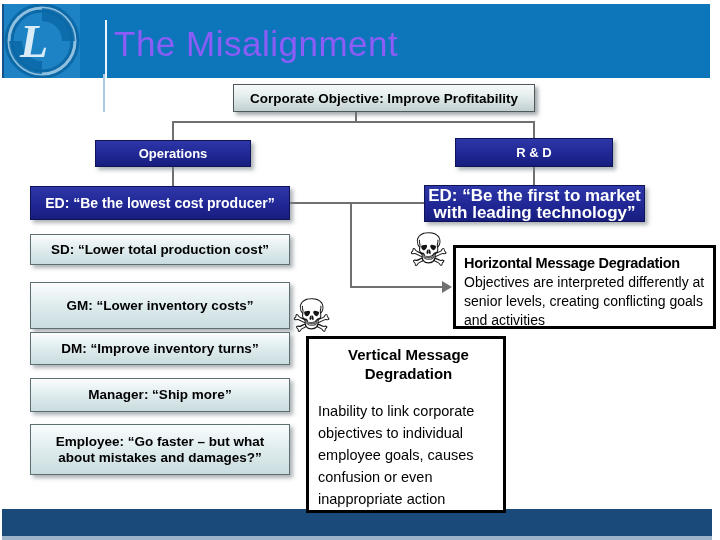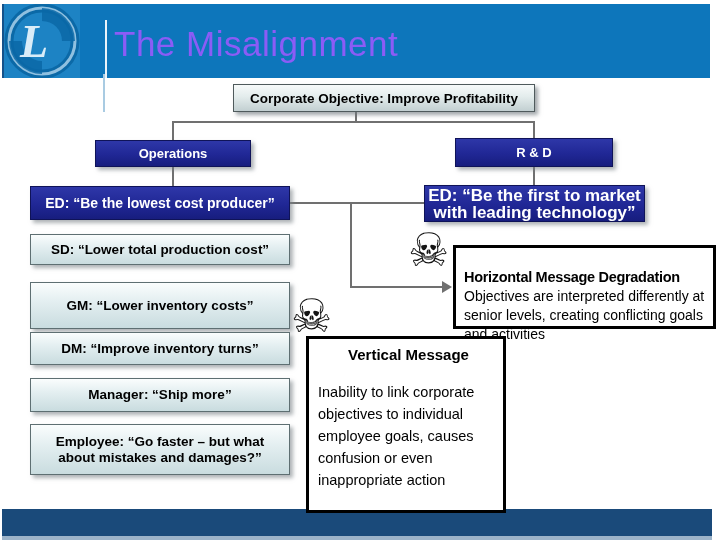--- a/index.html
+++ b/index.html
@@ -39,21 +39,21 @@
     border:1px solid #5e6f72;box-shadow:3px 3px 4px rgba(120,128,133,0.6);
     font-weight:bold;font-size:13.5px;color:#000;line-height:16px;padding:0 12px;}
   .sd-box{top:234px;height:31px;}
   .gm-box{top:282px;height:47px;text-align:center;}
   .dm-box{top:332px;height:33px;}
   .mgr-box{top:378px;height:34px;}
   .emp-box{top:424px;height:51px;}
 
   
   .callout{background:#ffffff;border:3px solid #000000;box-sizing:border-box;z-index:5;color:#000;}
-  .horiz-box{left:453px;top:245px;width:263px;height:84px;padding:20px 8px;}
+  .horiz-box{left:453px;top:245px;width:263px;height:84px;padding:6px 8px;}
   .horiz-title{font-weight:bold;font-size:14.5px;letter-spacing:-0.3px;white-space:nowrap;line-height:19px;}
   .horiz-body{font-size:14px;line-height:19px;}
   .vert-box{left:306px;top:336px;width:200px;height:177px;padding:6px 4px 23px 9px;}
   .vert-title{font-weight:bold;font-size:15px;text-align:center;line-height:19px;}
   .vert-body{font-size:14.5px;line-height:22px;margin-top:17px;}
 
   
   .skull{font-family:"DejaVu Sans",sans-serif;font-size:46px;line-height:1;color:#141414;z-index:4;}
 </style>
 </head>
@@ -106,18 +106,19 @@
 <div class="abs skull" style="left:291px;top:293px;">☠</div>
 
 <div class="abs callout horiz-box">
   <div class="horiz-title">Horizontal Message Degradation</div>
   <div class="horiz-body">Objectives are interpreted differently at senior levels, creating conflicting goals and activities</div>
 </div>
 
 <div class="abs callout vert-box">
   <div class="vert-title">
     <span style="display:block;">Vertical Message</span>
+    <span style="display:block;">Degradation</span>
   </div>
   <div class="vert-body">Inability to link corporate objectives to individual employee goals, causes confusion or even inappropriate action</div>
 </div>
 
 <div class="abs bottom-bar"></div>
 <div class="abs bottom-strip"></div>
 
 </body></html>

